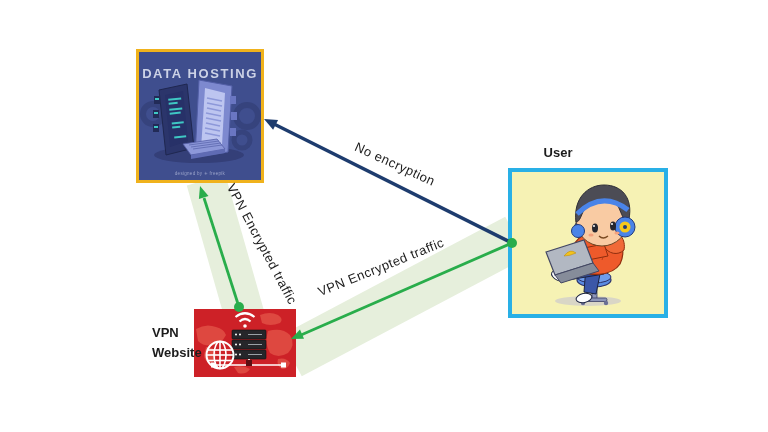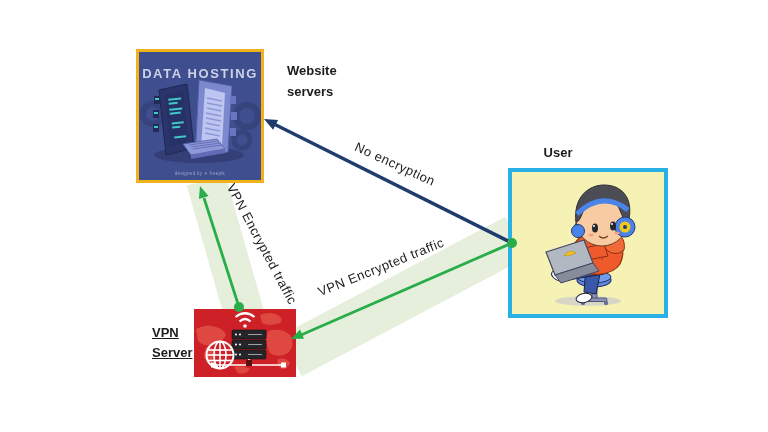--- a/index.html
+++ b/index.html
@@ -22,21 +22,21 @@
     font-size:13px;font-weight:bold;letter-spacing:1.6px;z-index:5;}
   .dh-watermark{position:absolute;bottom:4px;left:0;right:0;text-align:center;color:#9aa3c9;
     font-size:4.5px;letter-spacing:0.3px;z-index:5;}
   
   #user-box{left:508px;top:168px;width:160px;height:150px;background:#f6f2b4;border:4px solid #29b0e6;}
   
   #vpn-box{left:194px;top:309px;width:102px;height:68px;background:#cd2127;}
   
   #website-label{left:287px;top:60px;}
   #user-label{left:558px;top:142px;transform:translateX(-50%);}
-  #vpn-label{left:152px;top:323px;line-height:20px;text-decoration:underline;}
+  #vpn-label{left:152px;top:323px;line-height:20px;}
   #no-enc-label{left:395px;top:164px;transform:translate(-50%,-50%) rotate(24.5deg);}
   #vpn1-label{left:381px;top:267px;transform:translate(-50%,-50%) rotate(-22deg);}
   #vpn2-label{left:262px;top:244px;transform:translate(-50%,-50%) rotate(62deg);}
 </style>
 </head>
 <body>
 
 <div id="canvas">
 
   <svg id="bands-layer" class="layer" width="768" height="432">
@@ -219,30 +219,26 @@
 
     <g>
       <line x1="239" y1="307" x2="204" y2="198" stroke-width="2.8" stroke="#29ad4b"></line>
       <polygon points="200,186 208.5,195.9 198.9,199" fill="#29ad4b"></polygon>
     </g>
 
     <circle cx="512" cy="243" r="5" fill="#29ad4b"></circle>
     <circle cx="239" cy="307" r="5" fill="#29ad4b"></circle>
   </svg>
 
-  <div class="txt node-label" id="website-label">
-    <span>Website</span>
-    <span>servers</span>
-  </div>
 
   <div class="txt node-label" id="user-label">User</div>
 
   <div class="txt node-label" id="vpn-label">
     <span>VPN</span>
-    <span>Server</span>
+    <span>Website</span>
   </div>
 
   <div class="txt edge-label" id="no-enc-label">No encryption</div>
 
   <div class="txt edge-label" id="vpn1-label">VPN Encrypted traffic</div>
 
   <div class="txt edge-label" id="vpn2-label">VPN Encrypted traffic</div>
 
 </div>
 

